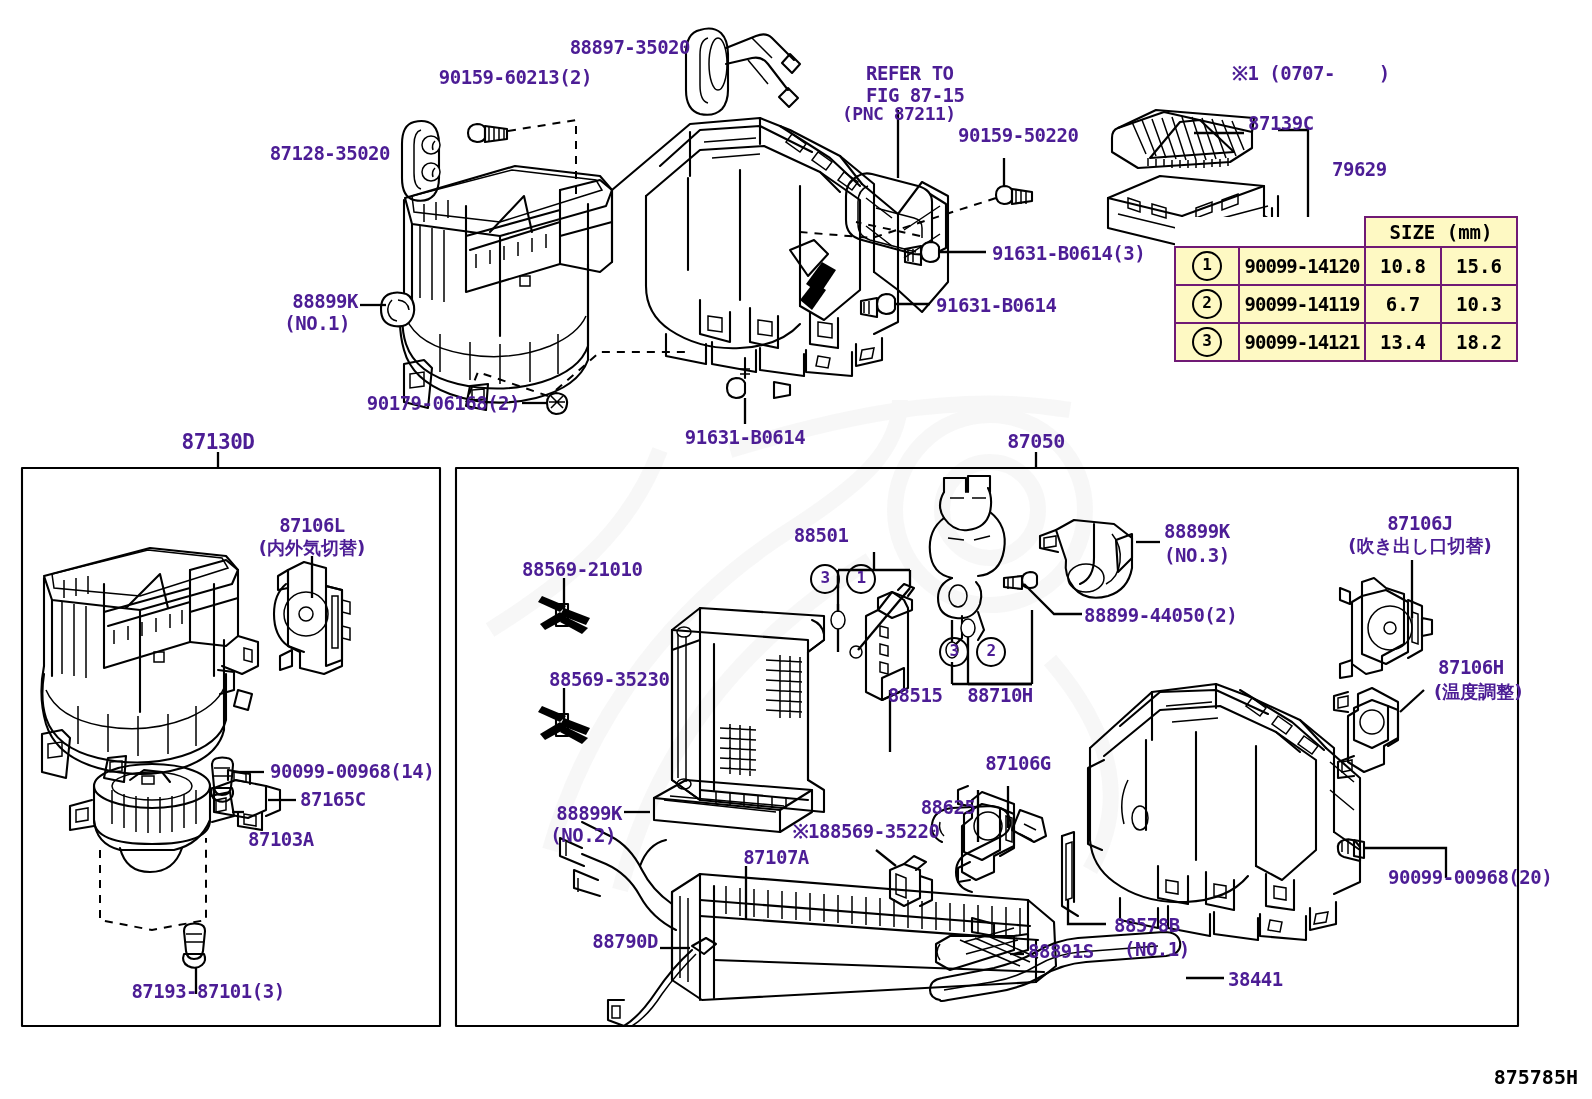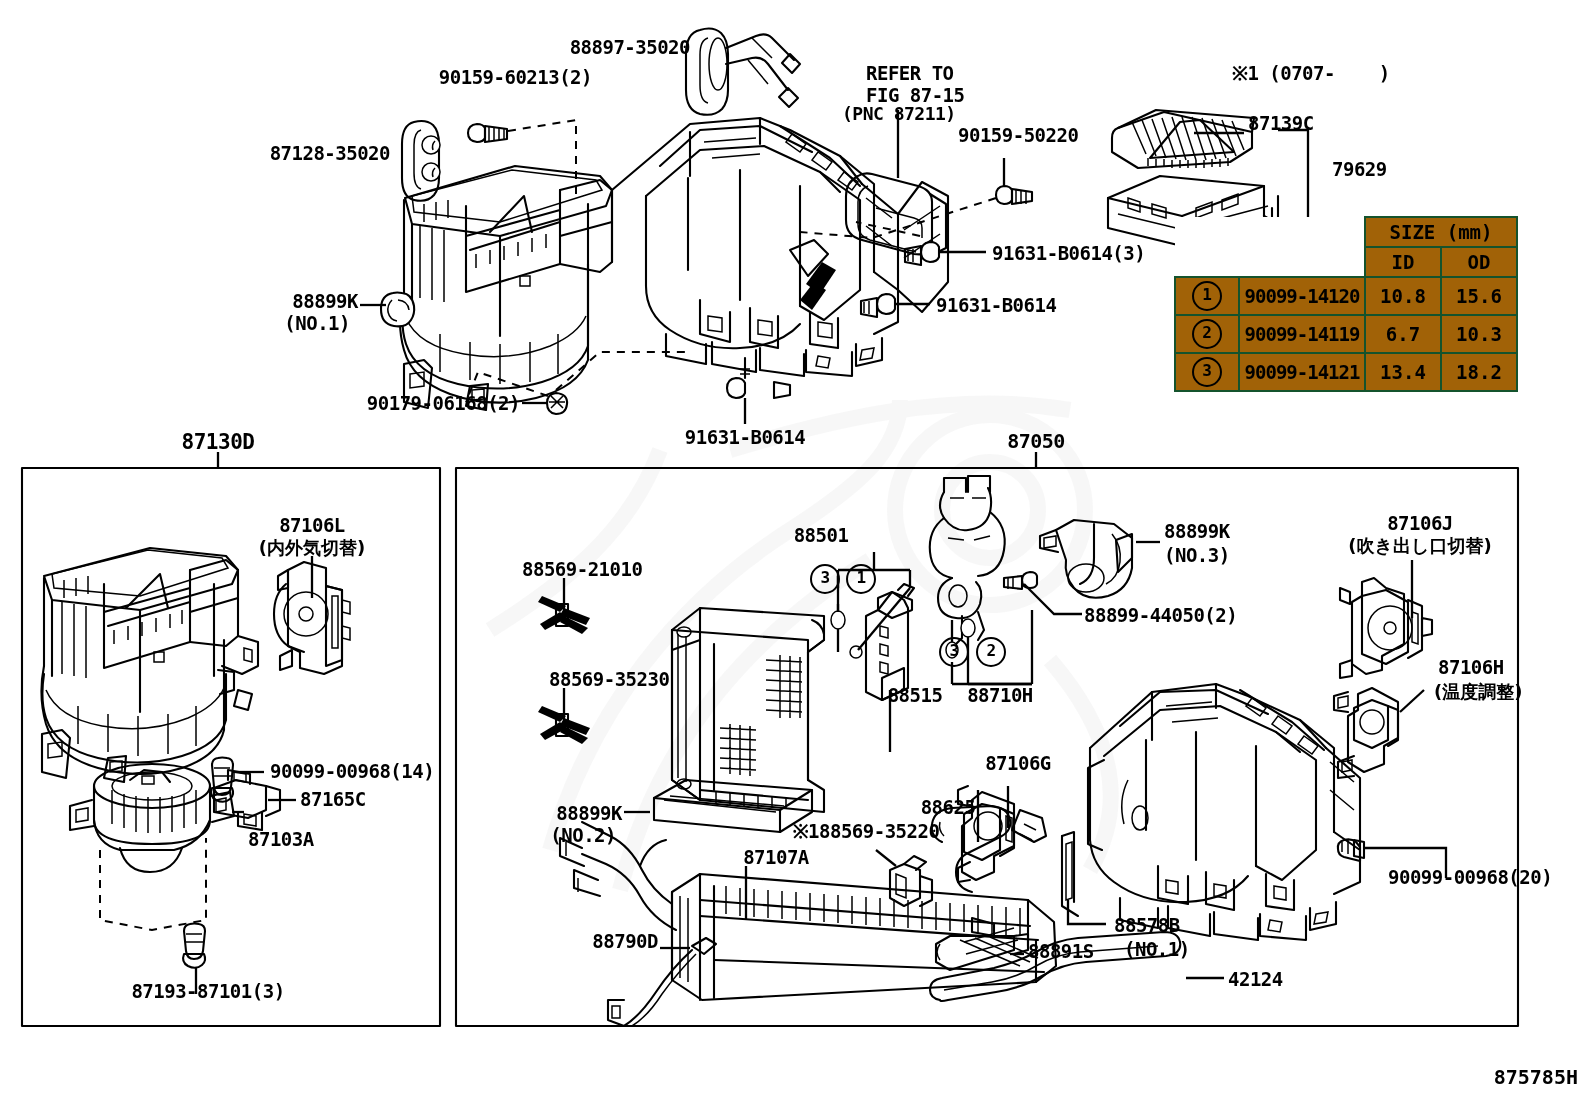--- a/index.html
+++ b/index.html
@@ -6,31 +6,31 @@
   body{
     width:1592px;height:1099px;position:relative;overflow:hidden;
     font-family:"DejaVu Sans Mono","Liberation Mono",monospace;
     color:#000;
   }
   #sheet{position:absolute;inset:0;}
   svg.art{position:absolute;left:0;top:0;width:1592px;height:1099px;overflow:visible;}
   .lbl{
     position:absolute;font-family:"DejaVu Sans Mono","Liberation Mono",monospace;
     font-weight:bold;font-size:19px;letter-spacing:-0.5px;white-space:pre;
-    line-height:1.16;color:#000000;
+    line-height:1.16;color:#4c1d95;
   }
   .lbl.jp{font-family:"DejaVu Sans","Liberation Sans",sans-serif;font-weight:bold;font-size:18px;letter-spacing:0px;}
   .lbl.sm{font-size:18px;}
   .lbl.ctr{text-align:center;transform:translateX(-50%);}
   .lbl.rgt{text-align:right;transform:translateX(-100%);}
   
   #sizetable{position:absolute;left:1174px;top:216px;width:344px;border-collapse:collapse;}
   #sizetable td,#sizetable th{
-    border:2px solid #14532d;font-family:"DejaVu Sans Mono","Liberation Mono",monospace;
-    font-weight:bold;font-size:19px;text-align:center;padding:3px 4px;color:#000;background:#a16207;
+    border:2px solid #701a75;font-family:"DejaVu Sans Mono","Liberation Mono",monospace;
+    font-weight:bold;font-size:19px;text-align:center;padding:3px 4px;color:#000;background:#fef9c3;
   }
   #sizetable th.size-hd{font-size:19px;letter-spacing:0px;}
   #sizetable td.pn{letter-spacing:-1px;font-size:19px;}
   #sizetable td.num{width:66px;}
   #sizetable td.idx{width:54px;}
   .circnum{
     display:inline-block;width:26px;height:26px;line-height:23px;border:2px solid #000;
     border-radius:50%;font-size:16px;text-align:center;font-weight:bold;
     font-family:"DejaVu Sans Mono","Liberation Mono",monospace;
   }
@@ -614,26 +614,20 @@
   <div class="lbl" style="left:1332px;top:158px;">79629</div>
 
   <table id="sizetable">
     <tbody>
         <tr>
       <td style="border:none;background:#fff;"></td>
       <td style="border:none;background:#fff;"></td>
       <th class="size-hd" colspan="2">SIZE (mm)</th>
     </tr>
     <tr>
-      <td style="border:none;background:#fff;"></td>
-      <td style="border:none;background:#fff;"></td>
-      <th class="num">ID</th>
-      <th class="num">OD</th>
-    </tr>
-    <tr>
       <td class="idx"><span class="circnum">1</span></td>
       <td class="pn">90099-14120</td>
       <td class="num">10.8</td>
       <td class="num">15.6</td>
     </tr>
     <tr>
       <td class="idx"><span class="circnum">2</span></td>
       <td class="pn">90099-14119</td>
       <td class="num">6.7</td>
       <td class="num">10.3</td>
@@ -673,21 +667,21 @@
   <div class="lbl jp" style="left:1434px;top:682px;">(温度調整)</div>
   <div class="lbl ctr" style="left:1018px;top:752px;">87106G</div>
   <div class="lbl ctr" style="left:948px;top:796px;">88625</div>
   <div class="lbl ctr" style="left:866px;top:820px;">※188569-35220</div>
   <div class="lbl ctr" style="left:776px;top:846px;">87107A</div>
   <div class="lbl rgt" style="left:658px;top:930px;">88790D</div>
   <div class="lbl" style="left:1028px;top:940px;">88891S</div>
   <div class="lbl" style="left:1114px;top:914px;">88578B</div>
   <div class="lbl" style="left:1124px;top:938px;">(NO.1)</div>
   <div class="lbl" style="left:1388px;top:866px;">90099-00968(20)</div>
-  <div class="lbl" style="left:1228px;top:968px;">42124</div>
+  <div class="lbl" style="left:1228px;top:968px;">38441</div>
 
   <div class="lbl" style="left:810px;top:564px;"><span class="circnum">3</span></div>
   <div class="lbl" style="left:846px;top:564px;"><span class="circnum">1</span></div>
   <div class="lbl" style="left:939px;top:637px;"><span class="circnum">3</span></div>
   <div class="lbl" style="left:976px;top:637px;"><span class="circnum">2</span></div>
 
   <div id="figid">875785H</div>
 </div>
 
 </body></html>

